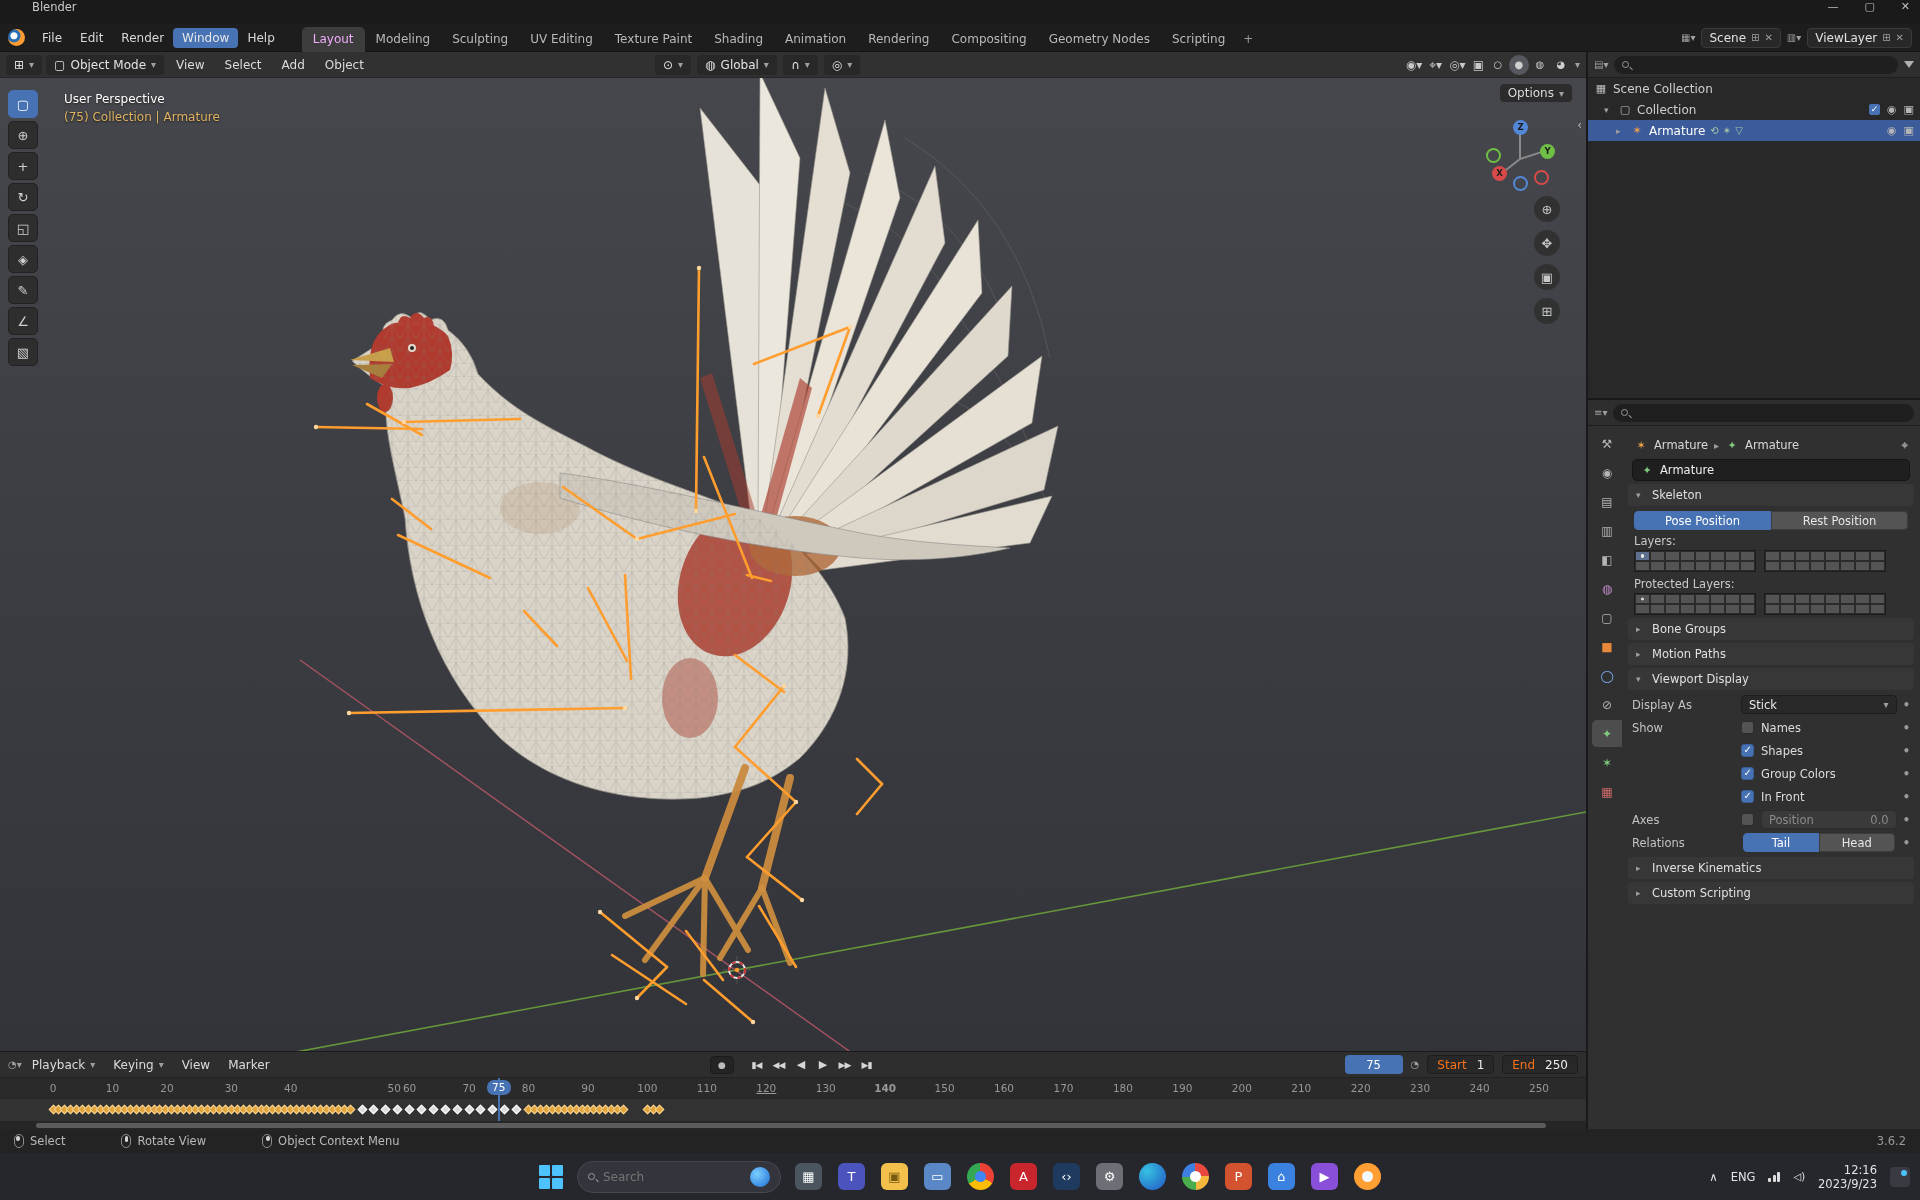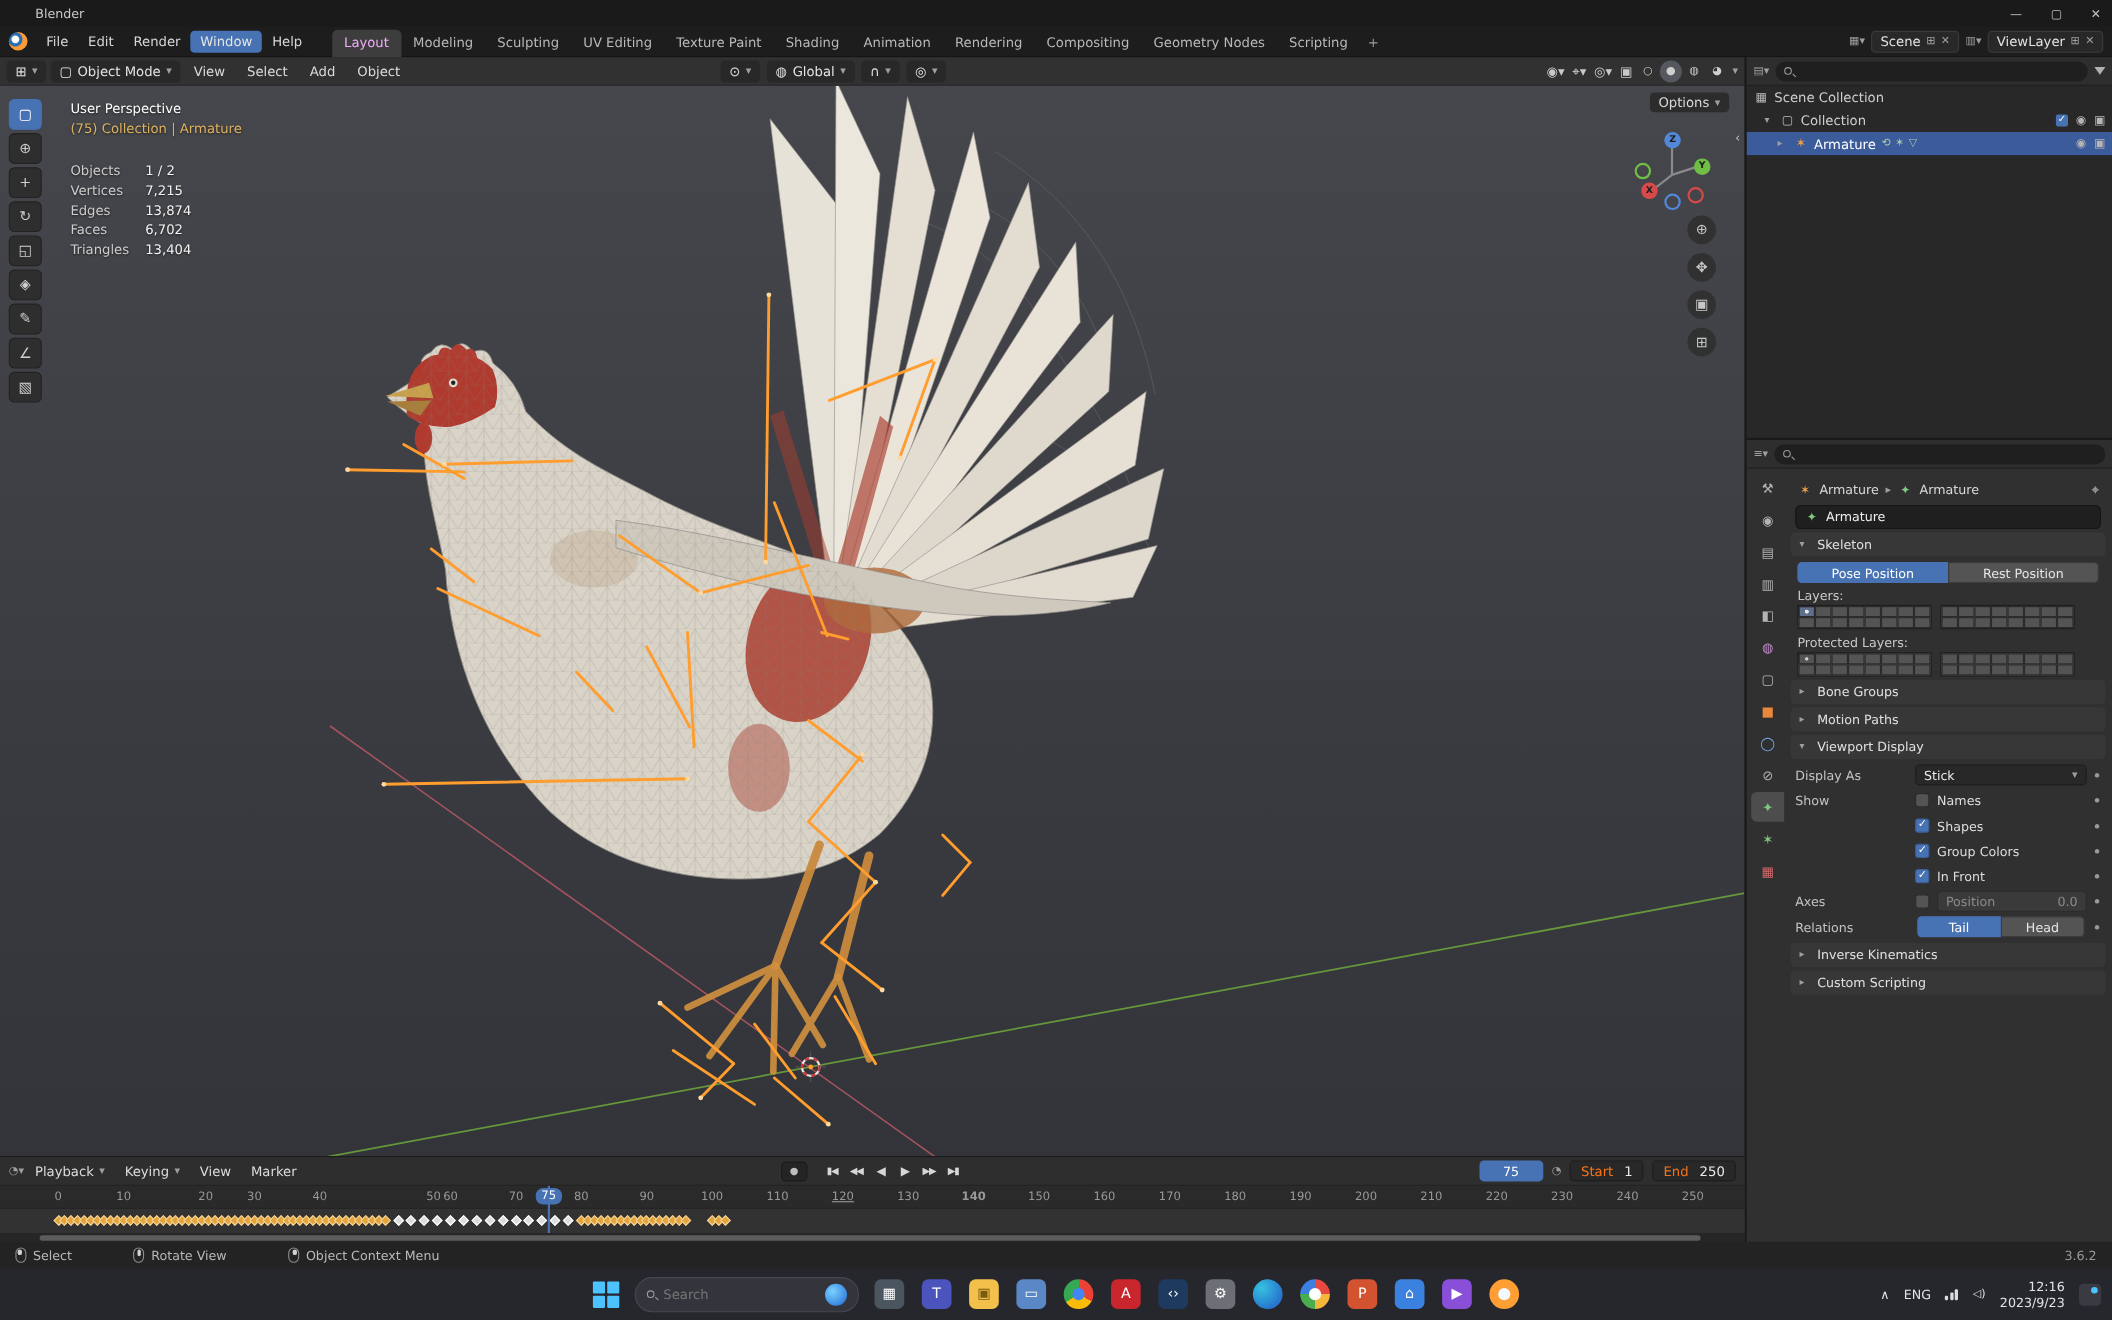--- a/index.html
+++ b/index.html
@@ -2,21 +2,21 @@
 <html><head>
 <meta charset="utf-8">
 <style>
   *{margin:0;padding:0;box-sizing:border-box}
   html,body{width:1920px;height:1200px;overflow:hidden;background:#1d1d1d;
     font-family:"DejaVu Sans","Liberation Sans",sans-serif;font-size:12px;color:#d5d5d5}
   #app{position:relative;width:1920px;height:1200px}
 
   
   .titlebar{position:absolute;left:0;top:0;width:1920px;height:24px;background:#1a1a1a;
-    display:flex;align-items:center;padding:0 10px;color:#c9c9c9}
+    display:flex;padding:0 10px;color:#c9c9c9}
   .titlebar .ttl{margin-left:22px;font-size:11.5px}
   .win-btns{margin-left:auto;display:flex;gap:26px;color:#c0c0c0;font-size:11px}
   .win-btns span{cursor:default}
 
   
   .menubar{position:absolute;left:0;top:24px;width:1920px;height:28px;background:#1d1d1d;
     display:flex;align-items:center;padding:0 8px;border-bottom:1px solid #141414}
   .blogo{width:17px;height:17px;border-radius:50%;background:radial-gradient(circle at 35% 40%,#fff 0 3px,#2a6fb3 4px 6px,#ff9b33 7px);margin-right:8px}
   .menu-item{padding:3px 9px;border-radius:4px;color:#d8d8d8;cursor:default}
   .menu-item.active{background:#4772b3;color:#e5e5e5}
@@ -395,32 +395,20 @@
       <div class="tbtn">◱</div>
       <div class="tbtn">◈</div>
       <div class="tbtn">✎</div>
       <div class="tbtn">∠</div>
       <div class="tbtn">▧</div>
     </div>
 
     <div class="vp-info">
       <div class="persp">User Perspective</div>
       <div class="ctx">(75) Collection | Armature</div>
-      <div class="stats">
-        <span class="sl">Objects</span>
-          <span class="sv">1 / 2</span>
-        <span class="sl">Vertices</span>
-          <span class="sv">7,215</span>
-        <span class="sl">Edges</span>
-          <span class="sv">13,874</span>
-        <span class="sl">Faces</span>
-          <span class="sv">6,702</span>
-        <span class="sl">Triangles</span>
-          <span class="sv">13,404</span>
-      </div>
     </div>
 
     <div class="options-btn">
       <span>Options</span>
       <span class="miniic">▾</span>
     </div>
     <span class="nside">‹</span>
 
     <div class="gizmo">
       <span class="gz-line" style="left:40px;top:46px;width:30px;transform:rotate(-90deg)"></span>
@@ -743,21 +731,21 @@
         <span class="rangefield">
           <span class="rl">End</span>
             <span class="rv">250</span>
         </span>
       </div>
     </div>
     <div class="tl-body">
       <div class="ruler">
           <span class="tick" style="left: 53px;">0</span>
           <span class="tick" style="left: 112.44px;">10</span>
-          <span class="tick" style="left: 187px;">20</span>
+          <span class="tick" style="left: 167px;">20</span>
           <span class="tick" style="left: 231.32px;">30</span>
           <span class="tick" style="left: 290.76px;">40</span>
           <span class="tick" style="left: 350.2px; margin-left: 44px;">50</span>
           <span class="tick" style="left: 409.64px;">60</span>
           <span class="tick" style="left: 469.08px;">70</span>
           <span class="tick" style="left: 528.52px;">80</span>
           <span class="tick" style="left: 587.96px;">90</span>
           <span class="tick" style="left: 647.4px;">100</span>
           <span class="tick" style="left: 706.84px;">110</span>
           <span class="tick" style="left: 766.28px; text-decoration: underline;">120</span>

